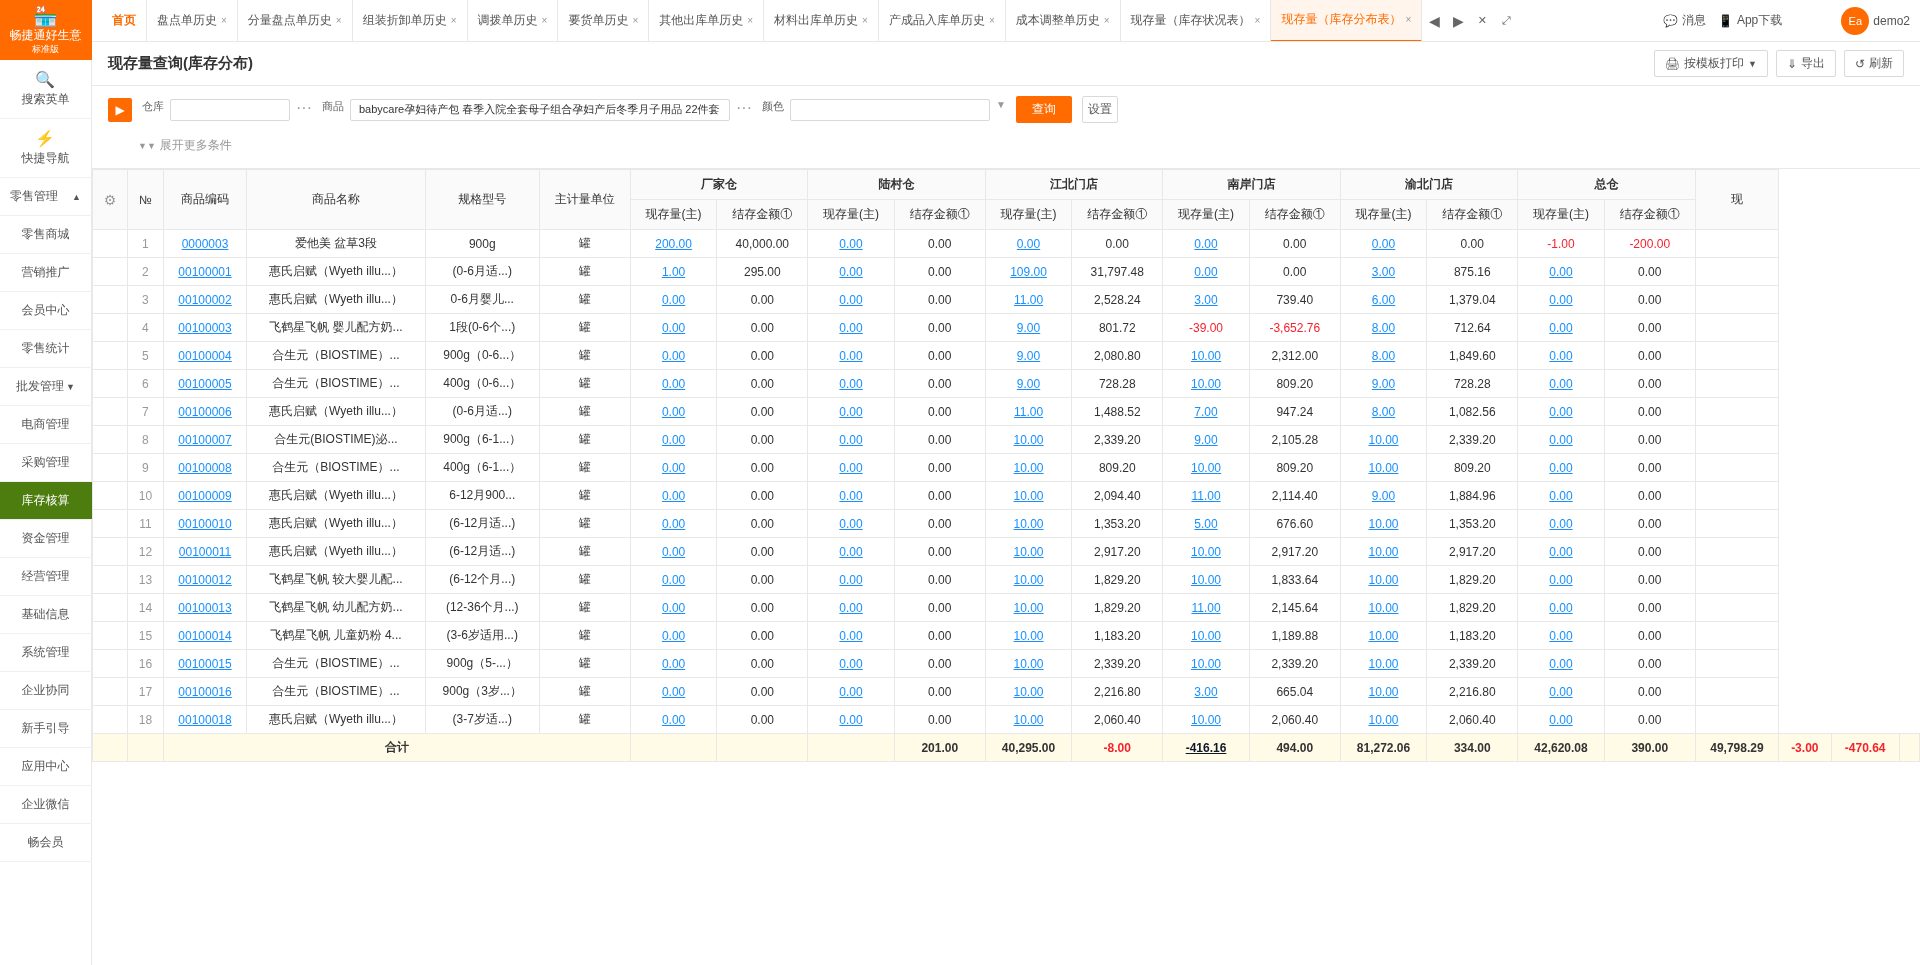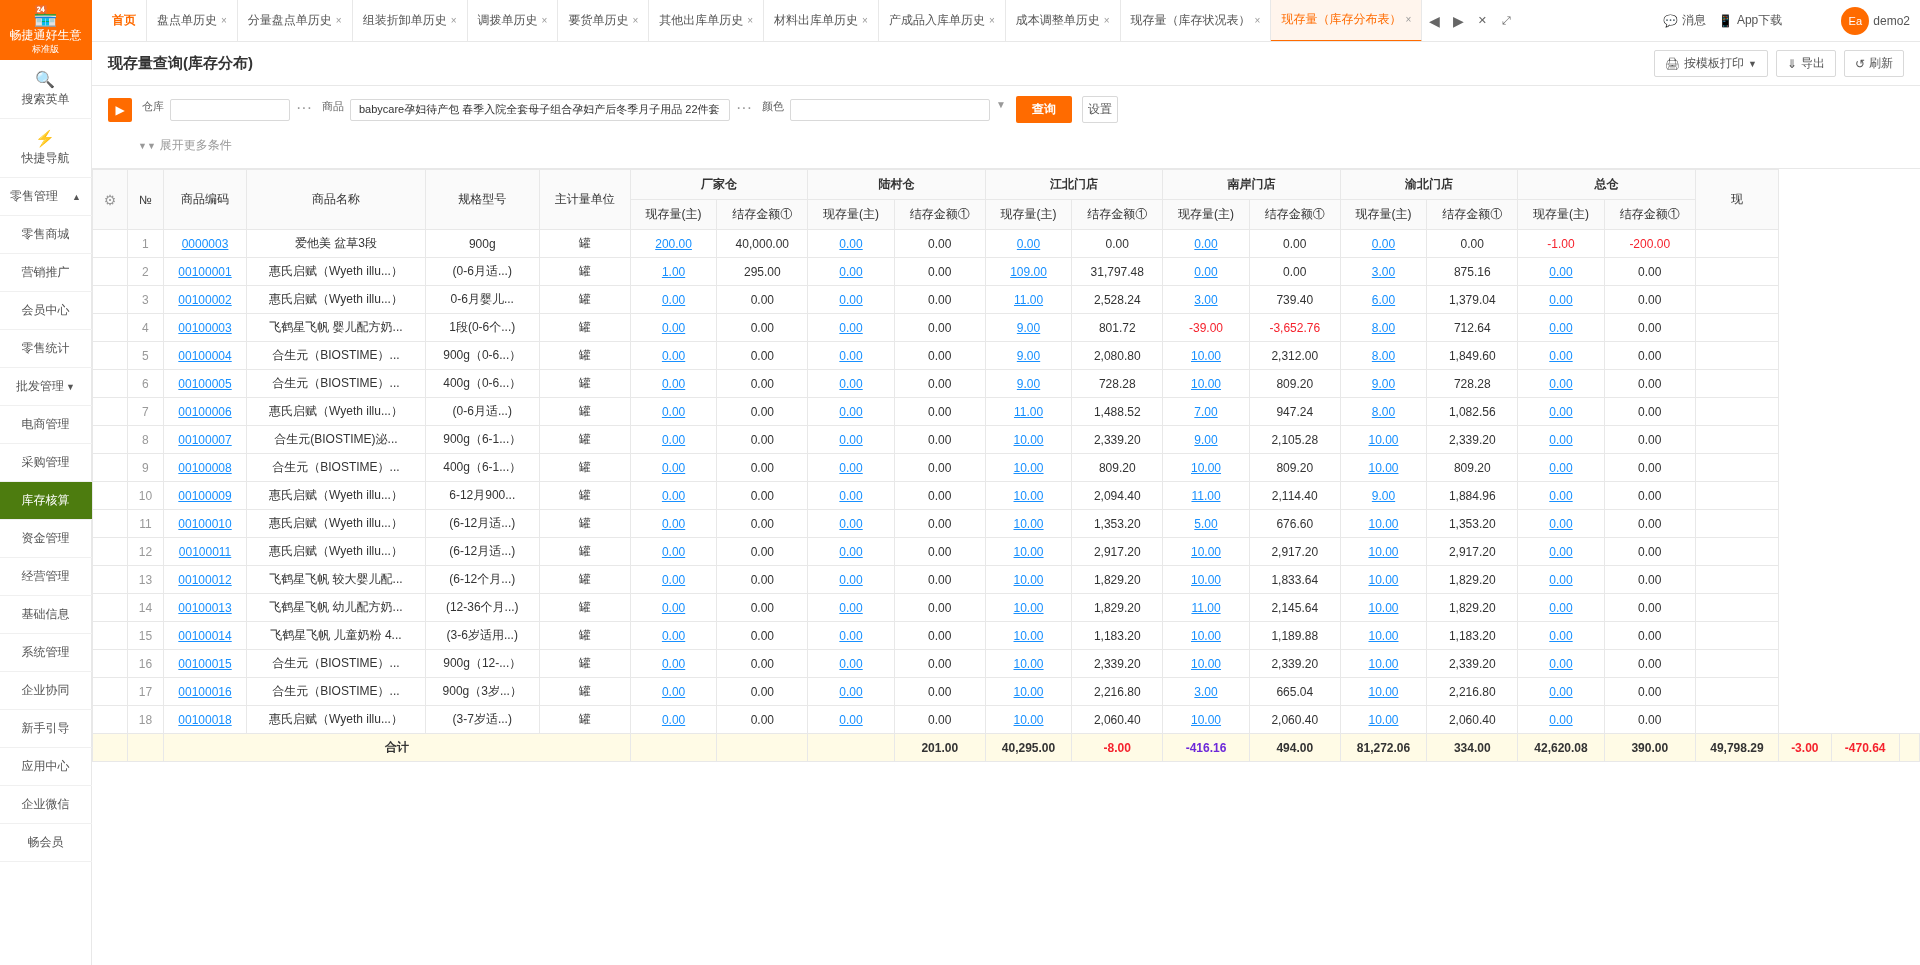--- a/index.html
+++ b/index.html
@@ -83,21 +83,21 @@
     .filter-input {
       border: 1px solid #d9d9d9; border-radius: 2px; padding: 4px 8px;
       font-size: 11px; color: #333; min-width: 80px;
     }
     .filter-input-long {
       min-width: 360px; color: #333;
     }
     .filter-dots { color: #999; font-size: 16px; cursor: pointer; }
     .btn-search {
       background: #ff6b00; color: white; border: none; padding: 5px 16px;
-      border-radius: 2px; cursor: pointer; font-size: 12px; font-weight: bold;
+      border-radius: 2px; cursor: pointer; font-size: 12px; font-weight: normal;
     }
     .btn-setting {
       background: white; color: #555; border: 1px solid #d9d9d9; padding: 4px 5px;
       border-radius: 2px; cursor: pointer; font-size: 12px;
     }
     .expand-more {
       display: flex; align-items: center; gap: 4px; color: #999; font-size: 11px;
       cursor: pointer; padding: 4px 0;
     }
 
@@ -675,21 +675,21 @@
             <td>1,183.20</td>
             <td class="num-link">0.00</td>
             <td>0.00</td>
             <td></td>
           </tr>
           <tr>
             <td class="settings-icon"></td>
             <td class="row-num">16</td>
             <td class="num-link">00100015</td>
             <td>合生元（BIOSTIME）...</td>
-            <td>900g（12-...）</td>
+            <td>900g（5-...）</td>
             <td>罐</td>
             <td class="num-link">0.00</td>
             <td>0.00</td>
             <td class="num-link">0.00</td>
             <td>0.00</td>
             <td class="num-link">10.00</td>
             <td>2,339.20</td>
             <td class="num-link">10.00</td>
             <td>2,339.20</td>
             <td class="num-link">10.00</td>
@@ -743,21 +743,21 @@
           <tr class="summary">
             <td></td>
             <td></td>
             <td colspan="4">合计</td>
             <td></td>
             <td></td>
             <td></td>
             <td>201.00</td>
             <td>40,295.00</td>
             <td style="color: rgb(245, 34, 45);">-8.00</td>
-            <td style="color: #6d28d9;">-416.16</td>
+            <td style="color: #0f172a; text-decoration: underline;">-416.16</td>
             <td>494.00</td>
             <td>81,272.06</td>
             <td>334.00</td>
             <td>42,620.08</td>
             <td>390.00</td>
             <td>49,798.29</td>
             <td style="color: rgb(245, 34, 45);">-3.00</td>
             <td style="color: rgb(245, 34, 45);">-470.64</td>
             <td></td>
           </tr>

